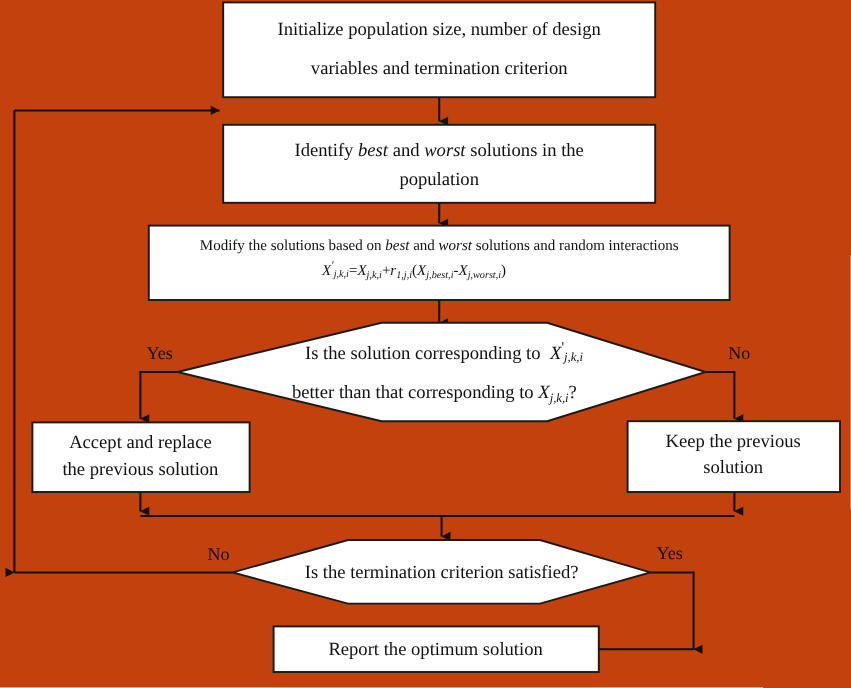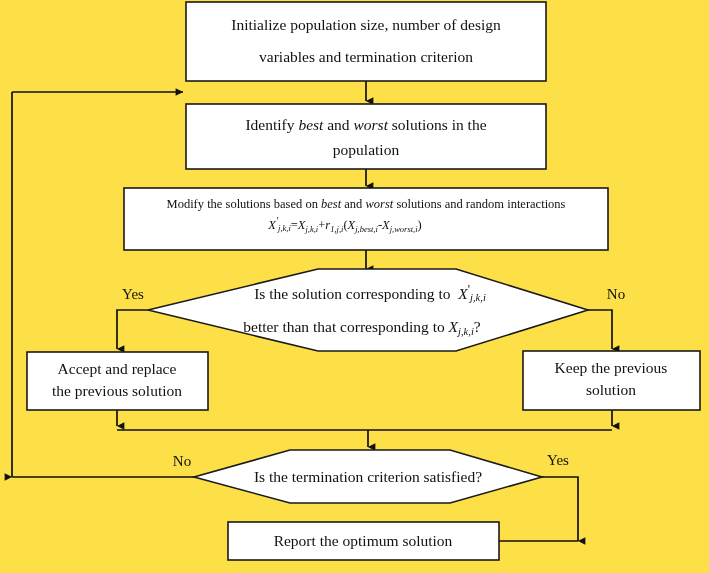--- a/index.html
+++ b/index.html
@@ -4,21 +4,21 @@
 <style>
   html, body {
     margin: 0;
     padding: 0;
     background: #ffffff;
   }
   #page {
     position: relative;
     width: 709px;
     height: 573px;
-    background: #fde047;
+    background: #c2410c;
     overflow: hidden;
     font-family: "Liberation Serif", serif;
   }
   svg.chart-canvas {
     position: absolute;
     left: 0;
     top: 0;
     width: 709px;
     height: 573px;
   }

